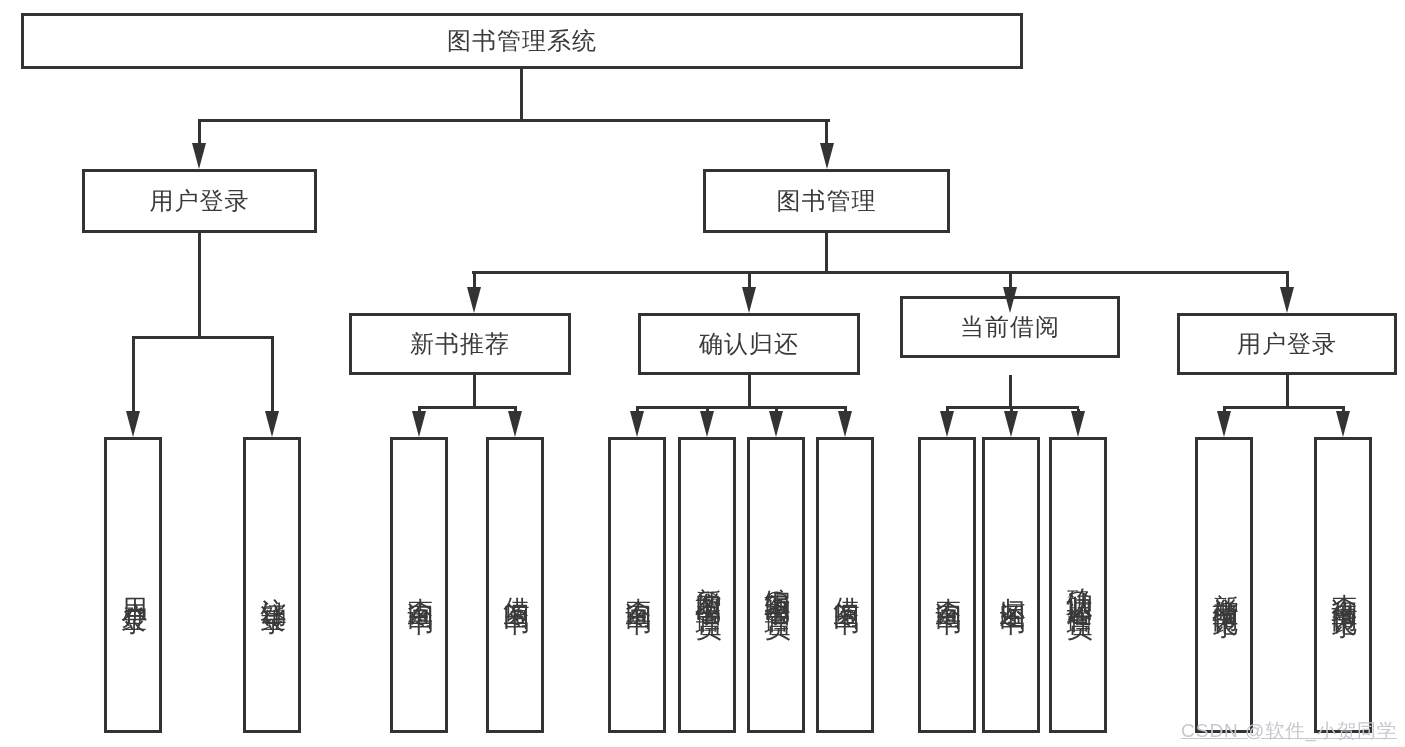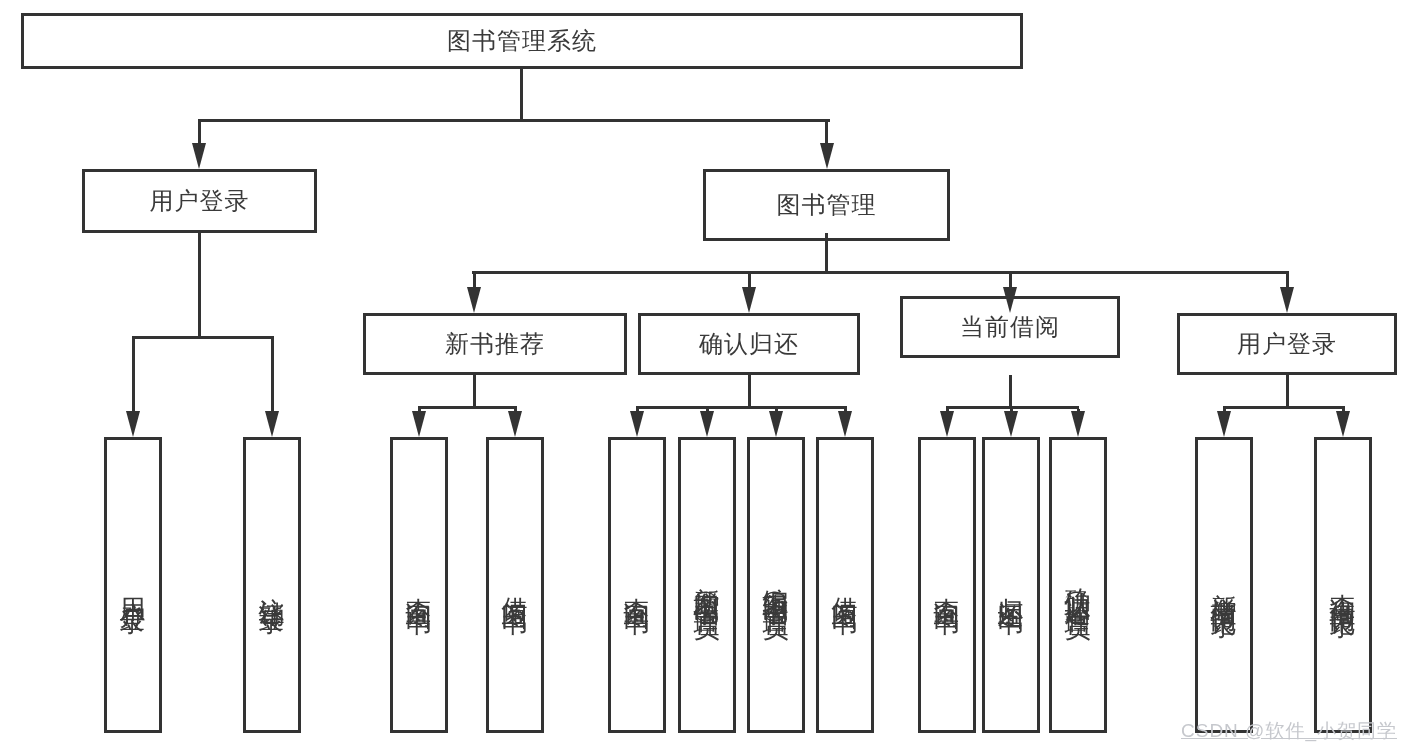--- a/index.html
+++ b/index.html
@@ -22,20 +22,21 @@
     background: var(--bg-color);
   }
   .box {
     position: absolute;
     border: 3px solid var(--line-color);
     background: var(--bg-color);
     display: flex;
     align-items: center;
     justify-content: center;
     color: var(--text-color);
+    font-family: Liberation Mono, monospace;
   }
   .hlabel {
     font-size: 24px;
     letter-spacing: 1px;
     white-space: nowrap;
   }
   .leafbox {
     top: 437px;
     width: 58px;
     height: 296px;
@@ -74,23 +75,23 @@
 </style>
 </head>
 <body>
 
 <div class="canvas">
 
   <div class="box hlabel" style="left:21px;top:13px;width:1002px;height:56px">图书管理系统</div>
 
   <div class="box hlabel" style="left:82px;top:169px;width:235px;height:64px">用户登录</div>
 
-  <div class="box hlabel" style="left:703px;top:169px;width:247px;height:72px">图书管理</div>
-
-  <div class="box hlabel" style="left:363px;top:313px;width:264px;height:62px">新书推荐</div>
+  <div class="box hlabel" style="left:703px;top:169px;width:247px;height:64px">图书管理</div>
+
+  <div class="box hlabel" style="left:349px;top:313px;width:222px;height:62px">新书推荐</div>
 
   <div class="box hlabel" style="left:638px;top:313px;width:222px;height:62px">确认归还</div>
 
   <div class="box hlabel" style="left:900px;top:296px;width:220px;height:62px">当前借阅</div>
 
   <div class="box hlabel" style="left:1177px;top:313px;width:220px;height:62px">用户登录</div>
 
   <div class="box leafbox" style="left:104px">
     <span class="vtext">用户登录</span>
   </div>

